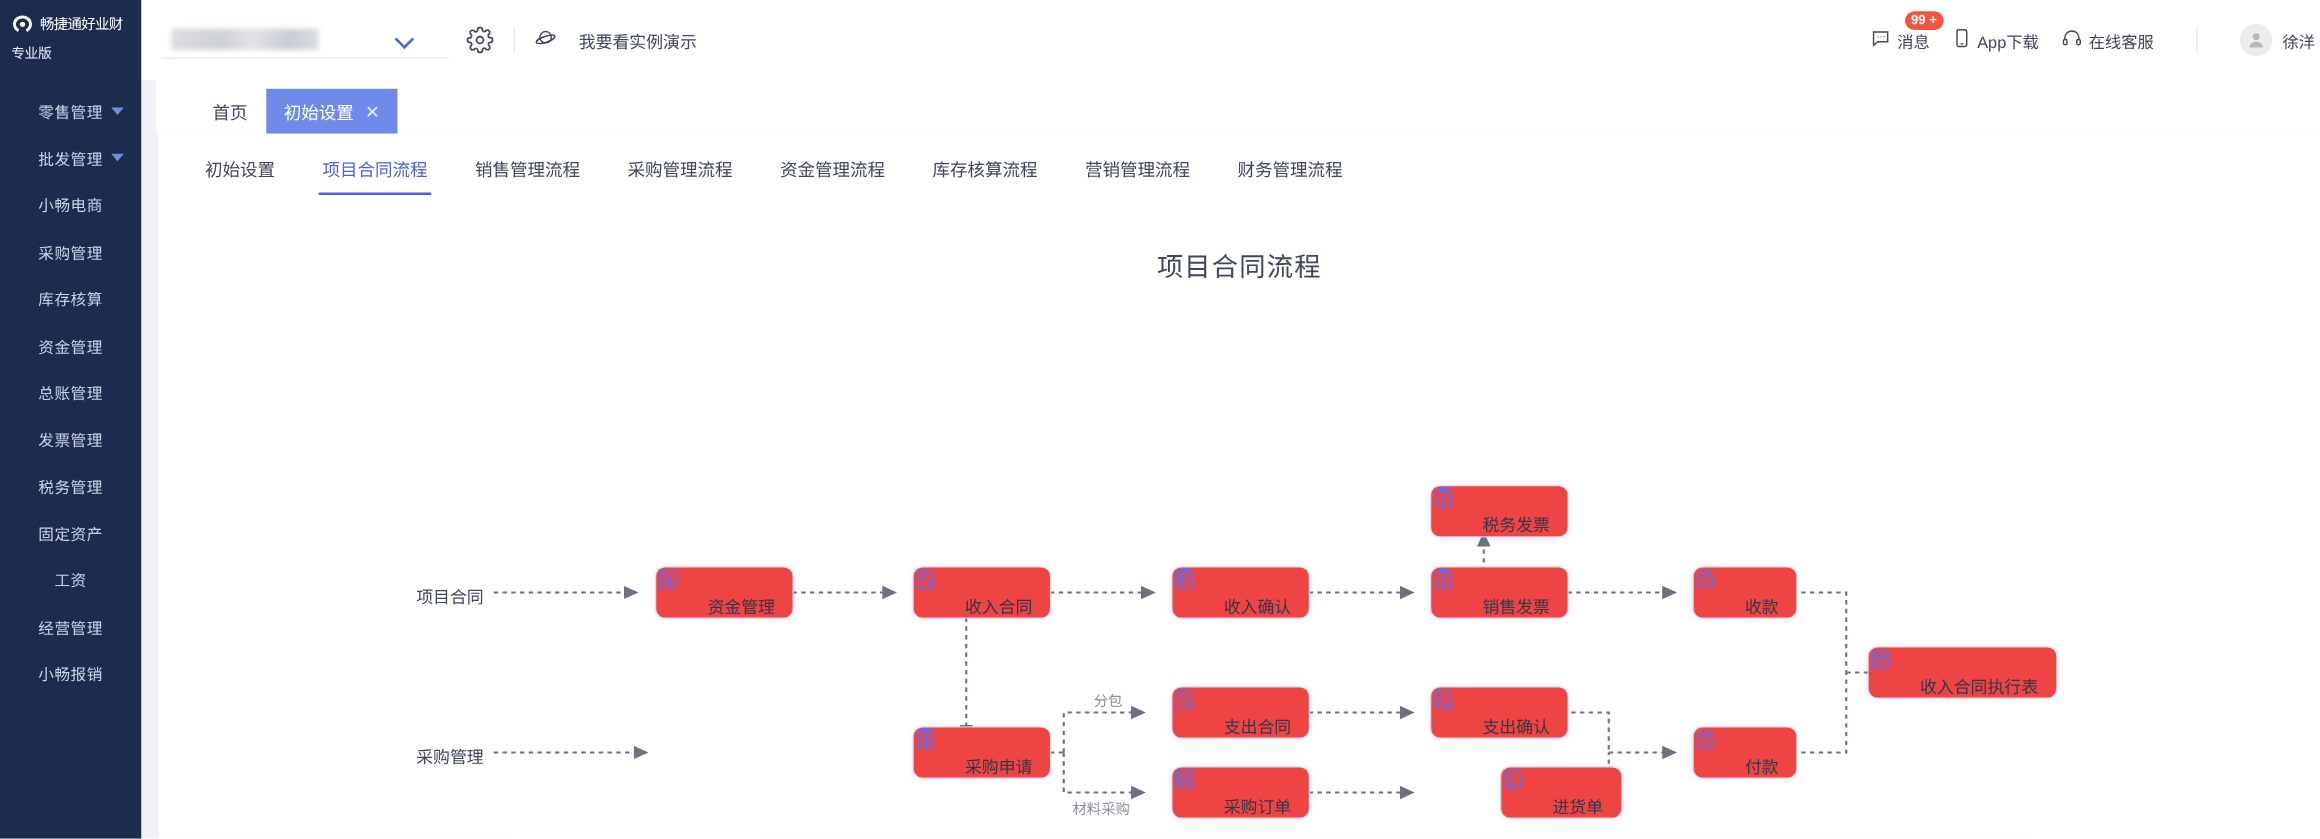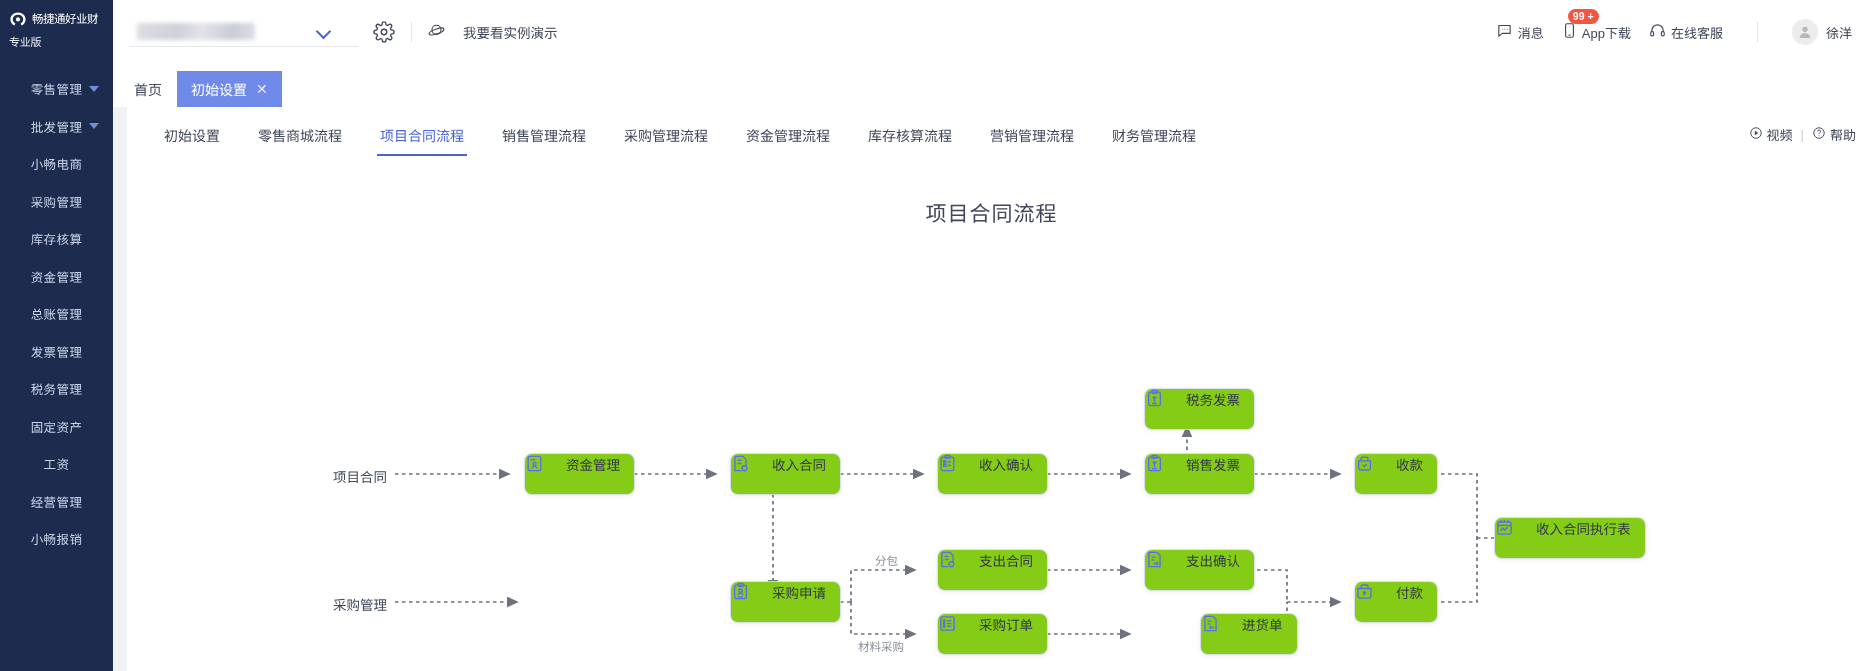--- a/index.html
+++ b/index.html
@@ -74,32 +74,31 @@
   }
   .tb-item {
     display: flex; align-items: center; gap: 5px; font-size: 13px;
     color: #41475a; cursor: pointer; position: relative; white-space: nowrap;
   }
   .badge99 {
     position: absolute; top: -13px; left: 28px;
     background: #f5543f; color: #fff; font-size: 10.5px; font-weight: bold;
     border-radius: 9px; padding: 1px 5px 1px 5px; line-height: 13px;
     white-space: nowrap;
-    margin-left: 44px;
   }
   .avatar {
     width: 26px; height: 26px; border-radius: 50%; background: #ececec;
     display: flex; align-items: center; justify-content: center;
   }
   .user-name { font-size: 13px; color: #41475a; }
 
   
   .tabstrip {
     height: 43px; background: #ffffff; display: flex; align-items: flex-end;
-    padding-left: 6px; position: relative;
+    padding-left: 30px; position: relative; margin-left: 12px;
   }
   .doc-tab {
     height: 36px; min-width: 58px; padding: 0 14px; display: flex;
     align-items: center; justify-content: center; font-size: 14px;
     color: #41475a; cursor: pointer;
   }
   .doc-tab.active {
     background: #6f8ae8; color: #ffffff;
   }
   .doc-tab .x {
@@ -141,22 +140,22 @@
   .canvas { position: relative; width: 100%; height: 420px; }
   .canvas svg { position: absolute; left: 0; top: 0; }
 
   .rowlabel {
     position: absolute; font-size: 13.5px; color: #41475a; white-space: nowrap;
   }
   .edgelabel {
     position: absolute; font-size: 11.5px; color: #8b8f9c; white-space: nowrap;
   }
   .node {
-    position: absolute; height: 40px; background: #84cc16;
-    border-radius: 7px; display: flex; align-items: flex-start;
+    position: absolute; height: 40px; background: #ef4444;
+    border-radius: 7px; display: flex; align-items: flex-end;
     padding: 0 14px; gap: 8px; cursor: pointer;
     box-shadow: 0 1px 5px rgba(78,96,180,.16), 0 0 0 1px rgba(225,228,240,.9);
     white-space: nowrap;
   }
   .node .nlabel { font-size: 13.5px; color: #32384a; }
   .nicon { width: 19px; height: 19px; flex: 0 0 19px; display:block; }
 </style>
 </head>
 <body>
 
@@ -303,23 +302,20 @@
         <span class="x">✕</span>
       </div>
     </div>
 
     <div class="content-card">
 
       <div class="subtabs">
         <div class="subtab">
             <span>初始设置</span>
           </div>
-        <div class="subtab">
-            <span>零售商城流程</span>
-          </div>
         <div class="subtab active">
             <span>项目合同流程</span>
           </div>
         <div class="subtab">
             <span>销售管理流程</span>
           </div>
         <div class="subtab">
             <span>采购管理流程</span>
           </div>
         <div class="subtab">
@@ -328,42 +324,20 @@
         <div class="subtab">
             <span>库存核算流程</span>
           </div>
         <div class="subtab">
             <span>营销管理流程</span>
           </div>
         <div class="subtab">
             <span>财务管理流程</span>
           </div>
 
-        <div class="subtabs-right">
-          <div class="sr-item">
-            <span>
-              <svg width="14" height="14" viewBox="0 0 24 24" fill="none" stroke="#41475a" stroke-width="1.6">
-                <circle cx="12" cy="12" r="9"></circle>
-                  <path d="M10 8.2l6 3.8-6 3.8z" fill="#41475a" stroke="none"></path>
-              </svg>
-            </span>
-            <span>视频</span>
-          </div>
-          <span class="sr-sep">|</span>
-          <div class="sr-item">
-            <span>
-              <svg width="14" height="14" viewBox="0 0 24 24" fill="none" stroke="#41475a" stroke-width="1.6">
-                <circle cx="12" cy="12" r="9"></circle>
-                <path d="M9.6 9.3a2.5 2.5 0 1 1 3.4 2.4c-.7.3-1 .9-1 1.6v.3"></path>
-                <circle cx="12" cy="16.6" r=".85" fill="#41475a" stroke="none"></circle>
-              </svg>
-            </span>
-            <span>帮助</span>
-          </div>
-        </div>
       </div>
 
       <div class="flow-title">项目合同流程</div>
 
       <div class="canvas">
 
         <svg width="1760" height="420">
           <defs>
             <marker id="ah" markerWidth="7" markerHeight="7" refX="6" refY="3.2" orient="auto">
               <path d="M0,0 L7,3.2 L0,6.4 z" fill="#6e7280"></path>

